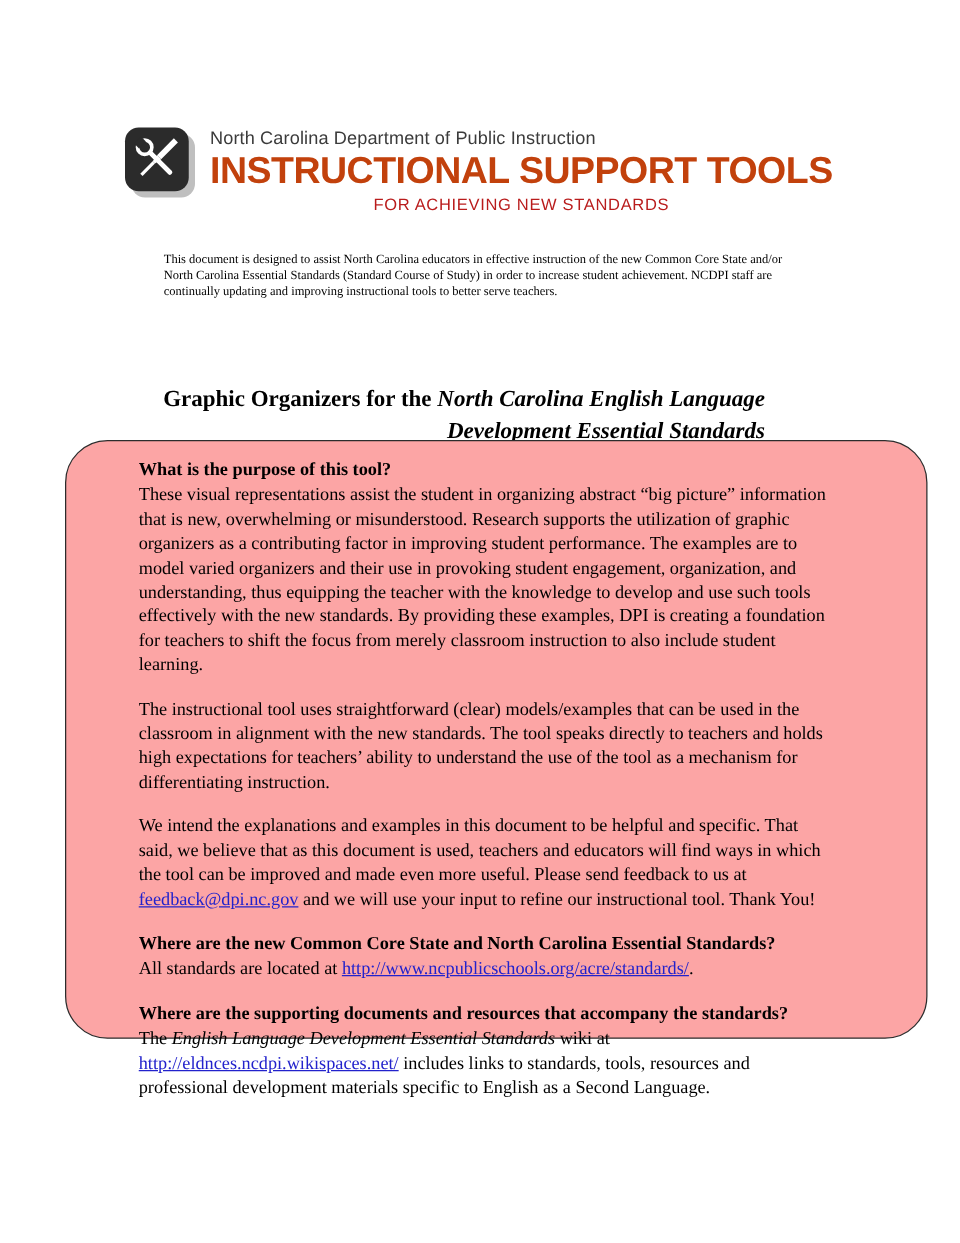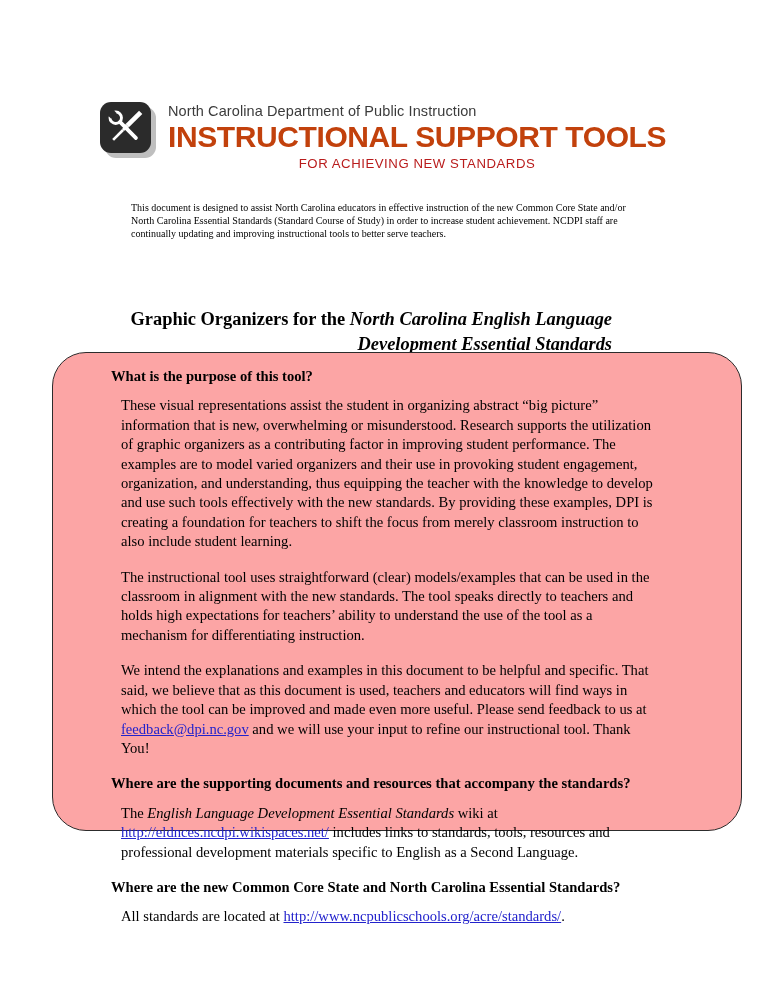--- a/index.html
+++ b/index.html
@@ -118,21 +118,21 @@
 
   .sec-q {
     font-size: 14.6px;
     font-weight: bold;
     line-height: 1.33;
     margin: 0 0 1px 0;
   }
   .sec-b {
     font-size: 14.6px;
     line-height: 1.33;
-    margin: 10px;
+    margin: 0;
     text-align: left;
   }
   .sec-b .ital { font-style: italic; }
 
   a.link, .link {
     color: #2222cc;
     text-decoration: underline;
     cursor: pointer;
   }
 </style>
@@ -187,25 +187,25 @@
 
       <div class="sec">
         <p class="sec-b">The instructional tool uses straightforward (clear) models/examples that can be used in the classroom in alignment with the new standards. The tool speaks directly to teachers and holds high expectations for teachers’ ability to understand the use of the tool as a mechanism for differentiating instruction.</p>
       </div>
 
       <div class="sec">
         <p class="sec-b"><span>We intend the explanations and examples in this document to be helpful and specific. That said, we believe that as this document is used, teachers and educators will find ways in which the tool can be improved and made even more useful. Please send feedback to us at </span><span class="link">feedback@dpi.nc.gov</span><span> and we will use your input to refine our instructional tool. Thank You!</span></p>
       </div>
 
       <div class="sec">
+        <p class="sec-q">Where are the new Common Core State and North Carolina Essential Standards?</p>
+        <p class="sec-b"><span>All standards are located at </span><span class="link">http://www.ncpublicschools.org/acre/standards/</span><span>.</span></p>
+      </div>
+
+      <div class="sec">
         <p class="sec-q">Where are the supporting documents and resources that accompany the standards?</p>
         <p class="sec-b"><span>The </span><span class="ital">English Language Development Essential Standards</span><span> wiki at </span><span class="link">http://eldnces.ncdpi.wikispaces.net/</span><span> includes links to standards, tools, resources and professional development materials specific to English as a Second Language.</span></p>
       </div>
 
-      <div class="sec">
-        <p class="sec-q">Where are the new Common Core State and North Carolina Essential Standards?</p>
-        <p class="sec-b"><span>All standards are located at </span><span class="link">http://www.ncpublicschools.org/acre/standards/</span><span>.</span></p>
-      </div>
-
     </div>
   </div>
 
 </div>
 
 </body></html>

